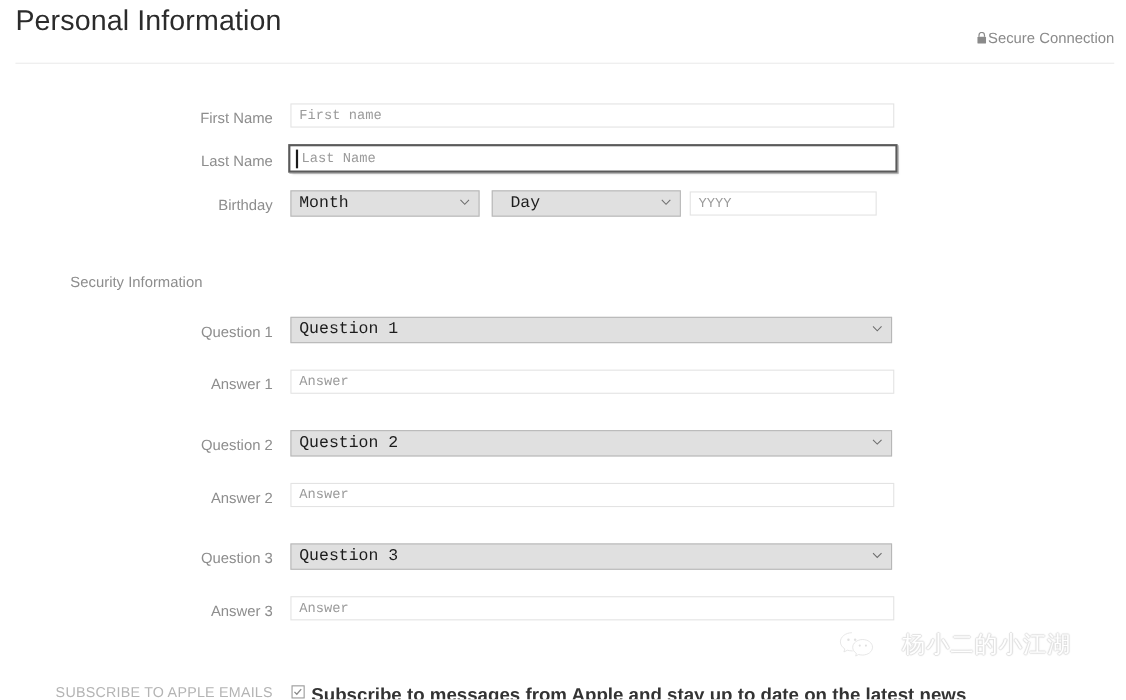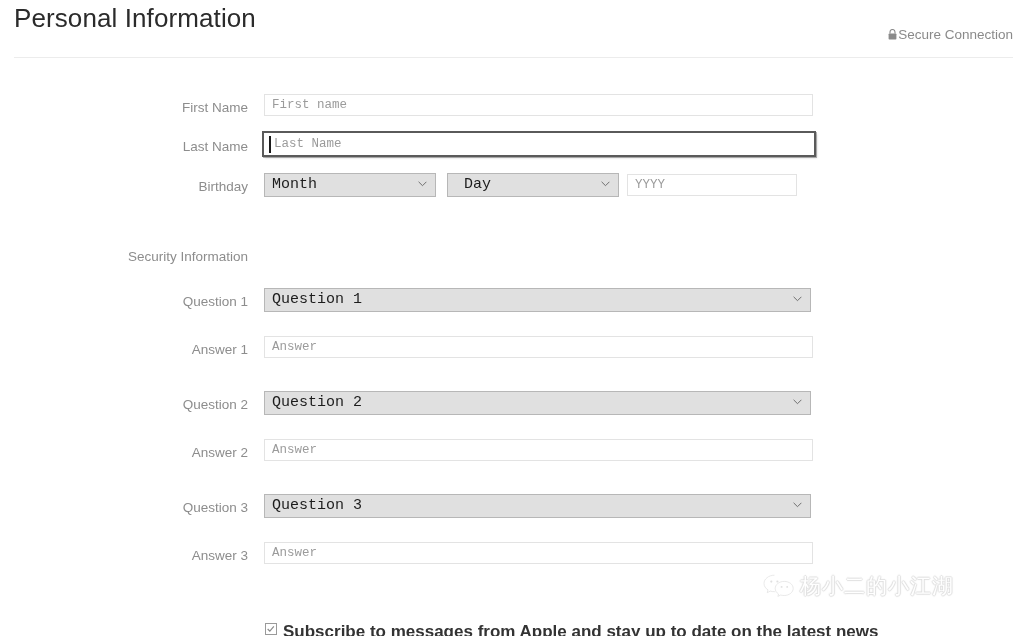--- a/index.html
+++ b/index.html
@@ -79,21 +79,21 @@
     text-align: right;
     font-size: 13.5px;
     color: #8d8d8d;
     line-height: 28px;
     white-space: nowrap;
   }
   .section-label {
     position: absolute;
     left: 0;
     width: 248px;
-    text-align: right;
+    text-align: center;
     font-size: 13.5px;
     color: #8d8d8d;
     white-space: nowrap;
   }
 
   
   .text-input {
     position: absolute;
     box-sizing: border-box;
     height: 22px;
@@ -188,21 +188,21 @@
     white-space: nowrap;
   }
 
   
   .watermark {
     position: absolute;
     left: 762px;
     top: 572px;
     display: flex;
     align-items: center;
-    gap: 4px;
+    gap: 24px;
     opacity: 0.30;
     pointer-events: none;
   }
   .wechat-icon { width: 34px; height: 28px; }
   .wechat-icon svg { display: block; }
   .watermark-text {
     font-family: "DejaVu Sans", sans-serif;
     font-size: 21px;
     color: #ffffff;
     text-shadow:
@@ -336,19 +336,20 @@
       <path d="M22.2 9.4 c-5 0-9 3.2-9 7.1 0 2.2 1.3 4.2 3.3 5.5 l-0.6 2.4 2.7-1.4 c1.1 0.3 2.3 0.5 3.6 0.5 5 0 9-3.2 9-7.1 0-3.9-4-7-9-7z" fill="none" stroke="#ffffff" stroke-width="1.6" stroke-linejoin="round"></path>
       <path d="M22.2 9.4 c-5 0-9 3.2-9 7.1 0 2.2 1.3 4.2 3.3 5.5 l-0.6 2.4 2.7-1.4 c1.1 0.3 2.3 0.5 3.6 0.5 5 0 9-3.2 9-7.1 0-3.9-4-7-9-7z" fill="none" stroke="#9a9a9a" stroke-width="0.7" stroke-linejoin="round"></path>
       <circle cx="19.6" cy="14.9" r="0.95" fill="#9a9a9a"></circle>
       <circle cx="25.2" cy="14.9" r="0.95" fill="#9a9a9a"></circle>
     </svg>
   </span>
   <span class="watermark-text">杨小二的小江湖</span>
 </div>
 
 <div class="subscribe-row">
+  <div class="subscribe-label">SUBSCRIBE TO APPLE EMAILS</div>
   <div class="subscribe-check">
     <svg viewBox="0 0 12 12" width="10" height="10" aria-hidden="true">
       <path d="M2 6 L4.6 8.6 L9.4 2.9" fill="none" stroke="#8a8a8a" stroke-width="1.4"></path>
     </svg>
   </div>
   <div class="subscribe-text">Subscribe to messages from Apple and stay up to date on the latest news</div>
 </div>
 
 </body></html>

